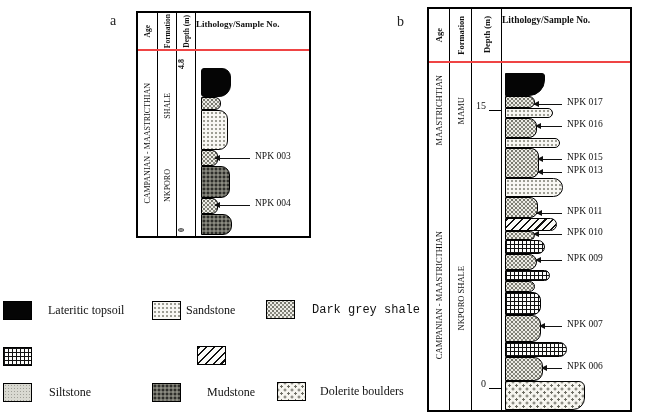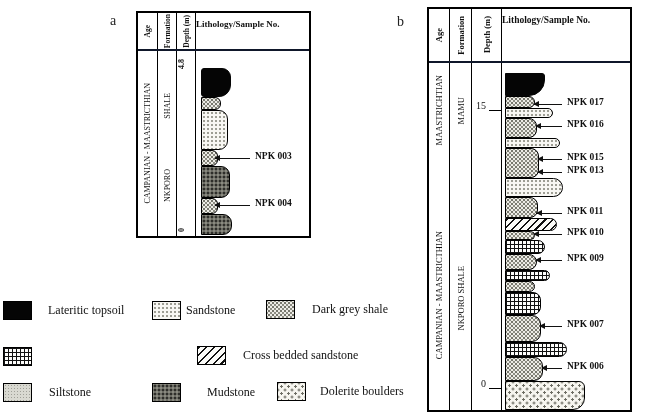--- a/index.html
+++ b/index.html
@@ -2,21 +2,21 @@
 <html><head>
 <meta charset="utf-8">
 <style>
   html,body{margin:0;padding:0;background:#fff;}
   #canvas{position:relative;width:645px;height:420px;background:#fff;overflow:hidden;
           font-family:"Liberation Serif",serif;color:#111;}
   .panel-letter{position:absolute;font-size:14px;color:#222;}
   
   .logtable{position:absolute;border:2px solid #000;box-sizing:border-box;background:#fff;}
   .hdr,.bdy{display:flex;}
-  .hdr{border-bottom:2px solid #0f172a;}
+  .hdr{border-bottom:2px solid #ef4444;}
   .cell{position:relative;border-right:1px solid #000;box-sizing:border-box;
         display:flex;align-items:center;justify-content:center;overflow:visible;}
   .cell:last-child{border-right:none;}
   .vtext{writing-mode:vertical-rl;transform:rotate(180deg);white-space:nowrap;}
   #table-a{left:136px;top:11px;width:175px;height:227px;}
   #table-a .hdr{height:36px;}
   #table-a .bdy{height:185px;}
   #table-a .c-age{width:20px;}  #table-a .c-form{width:19px;}
   #table-a .c-depth{width:19px;} #table-a .c-lith{flex:1;}
   #table-a .hdr .vtext{font-size:7.5px;font-weight:bold;}
@@ -38,21 +38,21 @@
   
   .c-lith{display:block;}
   .layer{position:absolute;border:1px solid #000;box-sizing:border-box;}
   .lith-a .layer{left:5px;}
   .lith-b .layer{left:3px;}
   .sample{position:absolute;left:0;height:10px;width:100%;}
   .arrow-line{position:absolute;top:4px;height:1px;background:#111;}
   .arrow-head{position:absolute;top:1px;width:0;height:0;
               border-top:3.5px solid transparent;border-bottom:3.5px solid transparent;
               border-right:6px solid #111;}
-  .sample-label{position:absolute;top:-3px;font-weight:bold;font-size:9.5px;white-space:nowrap;}
+  .sample-label{position:absolute;top:-3px;font-weight:normal;font-size:9.5px;white-space:nowrap;}
   
   .pat-lateritic-topsoil{background:#050505;border-color:#050505;}
   .pat-sandstone{background-color:#f8f7f3;
      background-image:radial-gradient(circle,#9a9a90 .7px,transparent .9px);background-size:4px 4px;}
   .pat-dark-grey-shale{background-color:#edece6;
      background-image:radial-gradient(circle,#77776d .9px,transparent 1.1px),
                       radial-gradient(circle,#8d8d83 .9px,transparent 1.1px);
      background-size:4px 4px,4px 4px;background-position:0 0,2px 2px;}
   .pat-siltstone{background-color:#d9d9d1;
      background-image:radial-gradient(circle,#a0a098 .6px,transparent .8px);background-size:3px 3px;}
@@ -247,28 +247,27 @@
     <div class="lg-item" style="left:3px;top:301px;">
       <div class="lg-swatch pat-lateritic-topsoil"></div>
       <span class="lg-label" style="margin-left:16px;">Lateritic topsoil</span>
     </div>
     <div class="lg-item" style="left:152px;top:301px;">
       <div class="lg-swatch pat-sandstone"></div>
       <span class="lg-label" style="margin-left:5px;">Sandstone</span>
     </div>
     <div class="lg-item" style="left:266px;top:300px;">
       <div class="lg-swatch pat-dark-grey-shale"></div>
-      <span class="lg-label" style="margin-left:17px;">Dark grey shale</span>
+      <span class="lg-label" style="margin-left:17px;font-family:Liberation Mono, monospace;">Dark grey shale</span>
     </div>
     <div class="lg-item" style="left:3px;top:347px;">
       <div class="lg-swatch pat-sandstone-concretion"></div>
     </div>
     <div class="lg-item" style="left:197px;top:346px;">
       <div class="lg-swatch pat-cross-bedded-sandstone"></div>
-      <span class="lg-label" style="margin-left:17px;">Cross bedded sandstone</span>
     </div>
     <div class="lg-item" style="left:3px;top:383px;">
       <div class="lg-swatch pat-siltstone"></div>
       <span class="lg-label" style="margin-left:17px;">Siltstone</span>
     </div>
     <div class="lg-item" style="left:152px;top:383px;">
       <div class="lg-swatch pat-mudstone"></div>
       <span class="lg-label" style="margin-left:26px;">Mudstone</span>
     </div>
     <div class="lg-item" style="left:277px;top:382px;">

